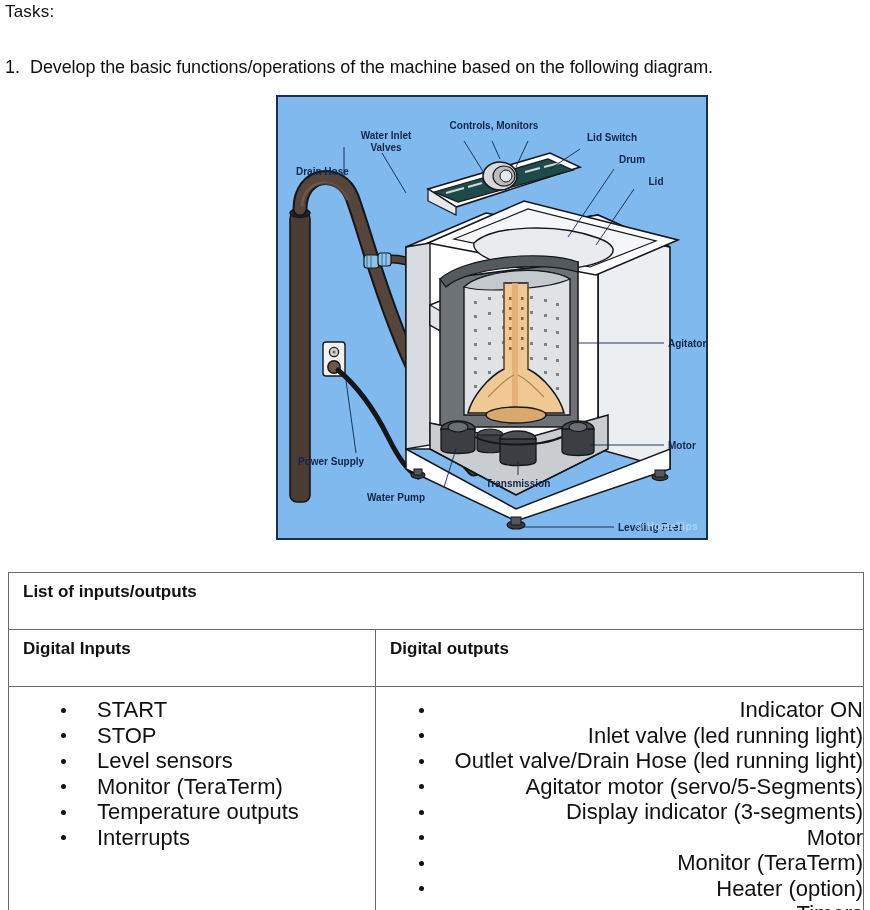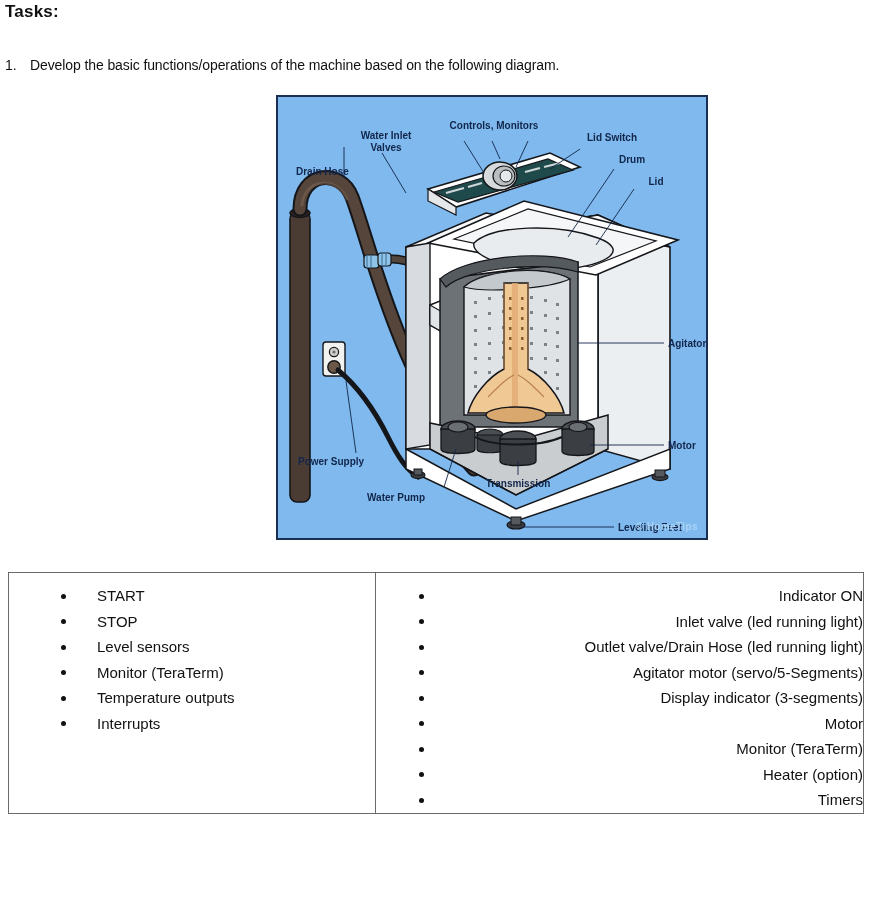--- a/index.html
+++ b/index.html
@@ -15,28 +15,28 @@
     color: #111111;
     overflow: hidden;
   }
 
   
   #tasks-heading {
     position: absolute;
     left: 5px;
     top: 2px;
     font-size: 17px;
-    font-weight: bold;
+    font-weight: normal;
     letter-spacing: 0.2px;
   }
   #task-item-1 {
     position: absolute;
     left: 5px;
     top: 57px;
-    font-size: 14px;
+    font-size: 18px;
     letter-spacing: -0.1px;
     white-space: nowrap;
   }
   #task-item-1 .num {
     display: inline-block;
     width: 25px;
   }
 
   
   #diagram-panel {
@@ -96,21 +96,21 @@
   .tbl-list-cell {
     height: 220px;
   }
   .io-list {
     list-style: none;
     margin: 0;
     padding: 10px 0 0 0;
   }
   .io-list li {
     position: relative;
-    font-size: 15px;
+    font-size: 22px;
     line-height: 25.5px;
     padding-left: 88px;
     white-space: nowrap;
   }
   .io-list li::before {
     content: "";
     position: absolute;
     left: 52px;
     top: 10.5px;
     width: 5px;
@@ -404,20 +404,33 @@
 
   <div id="watermark">© HomeTips</div>
 </div>
 
 <table id="io-table">
   <colgroup>
     <col style="width:367px">
     <col style="width:488px">
   </colgroup>
   <tbody>
+    <tr>
+      <td class="tbl-title-cell" colspan="2">
+        <div class="txt">List of inputs/outputs</div>
+      </td>
+    </tr>
+    <tr>
+      <td class="tbl-head-cell">
+        <div class="txt">Digital Inputs</div>
+      </td>
+      <td class="tbl-head-cell">
+        <div class="txt">Digital outputs</div>
+      </td>
+    </tr>
     <tr>
       <td class="tbl-list-cell">
         <ul class="io-list inputs-list">
           <li>START</li>
           <li>STOP</li>
           <li>Level sensors</li>
           <li>Monitor (TeraTerm)</li>
           <li>Temperature outputs</li>
           <li>Interrupts</li>
         </ul>

